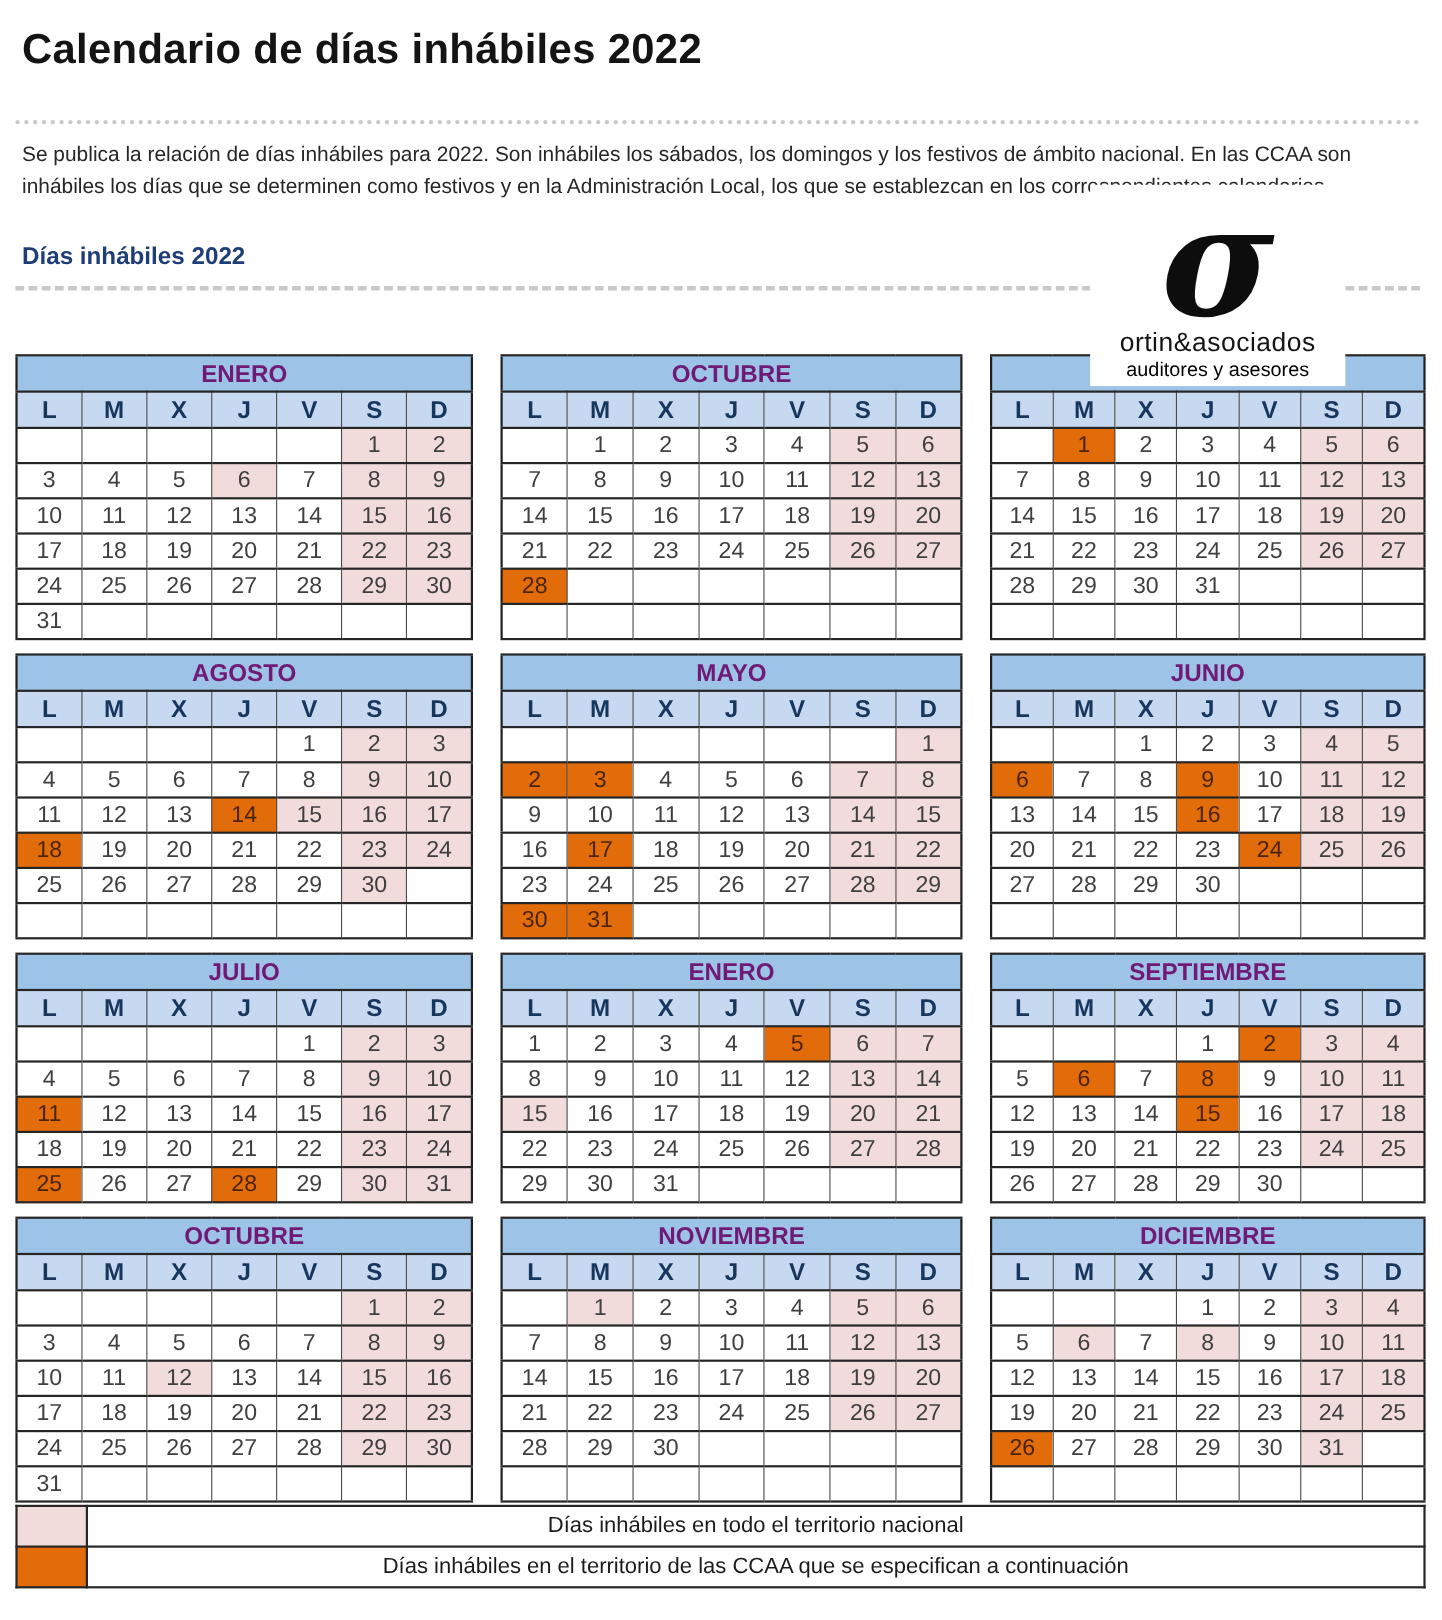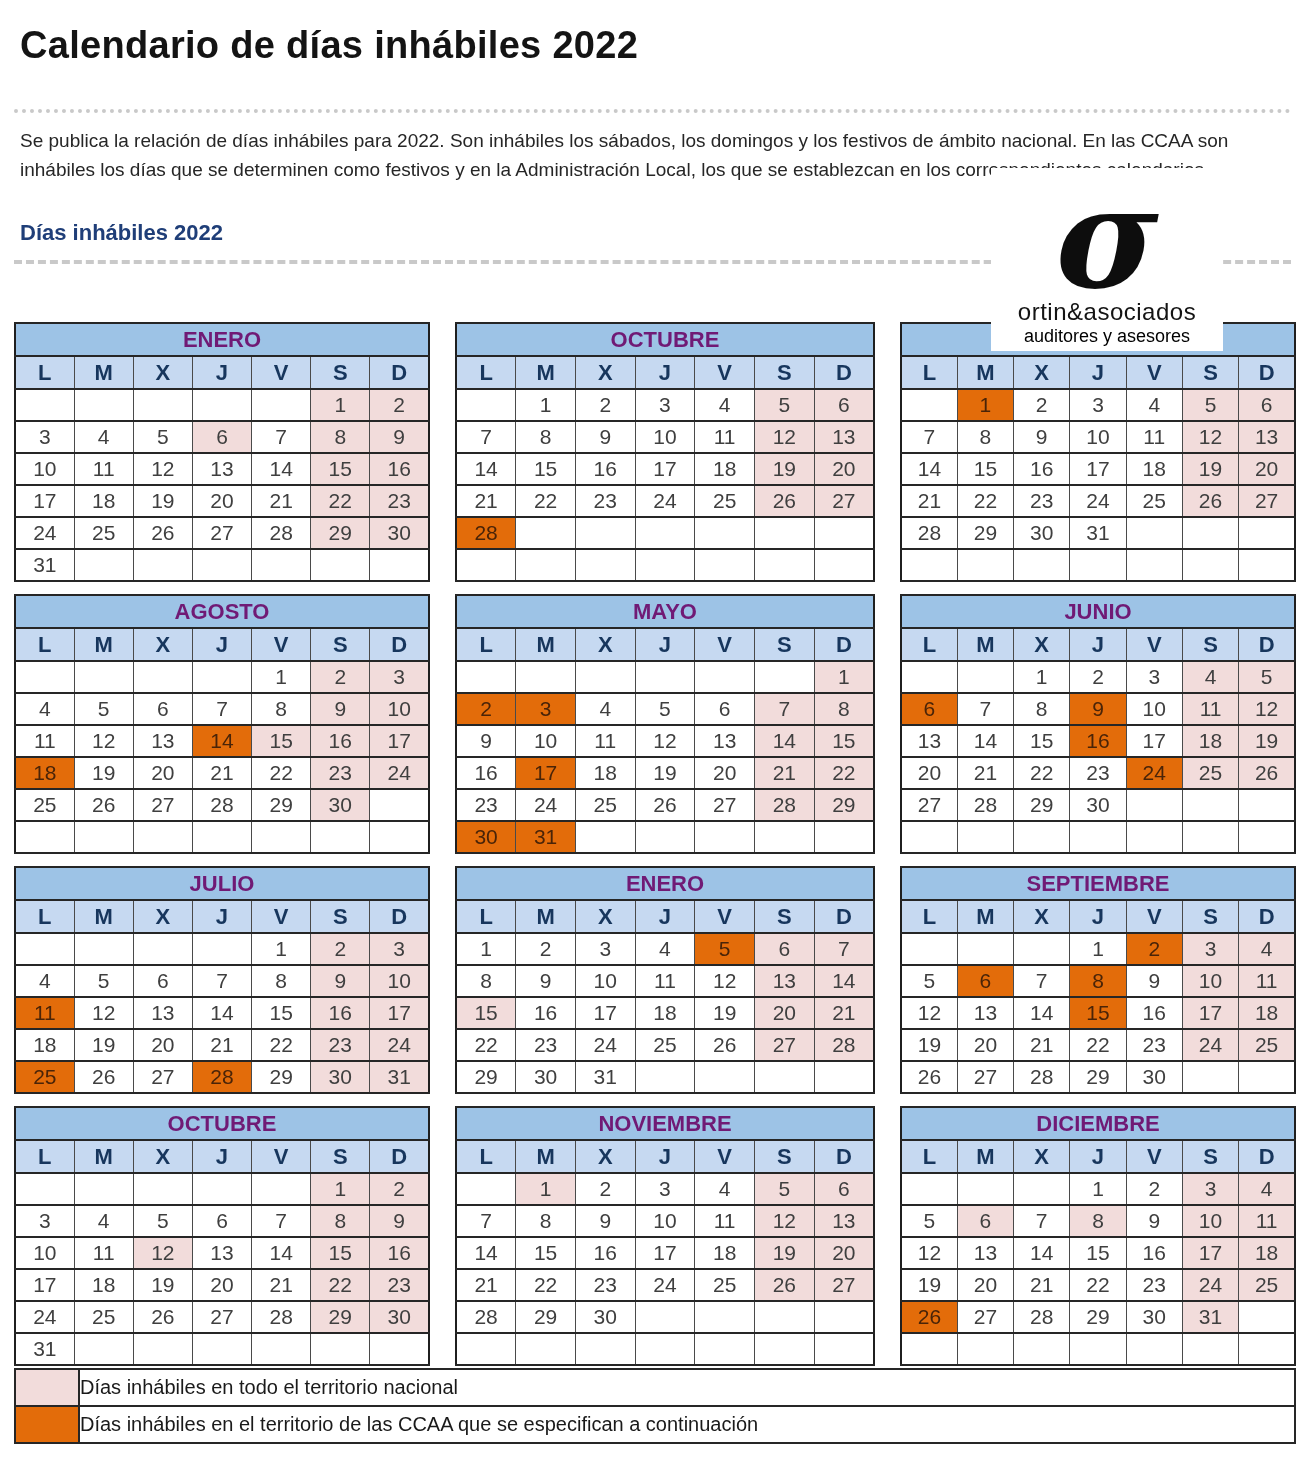--- a/index.html
+++ b/index.html
@@ -30,21 +30,21 @@
   th.dow{background:var(--dow,#C6D9F1);color:#17365D;font-size:22px;font-weight:bold;height:31px;}
   td.day{font-size:21px;color:#3F3F3F;height:30px;background:#ffffff;}
   td.day.p{background:var(--pink,#F2DCDB);}
   td.day.o{background:var(--orange,#E36C0A);color:#4a2408;}
 
   table.legend{margin-top:2px;border-collapse:collapse;width:1282px;border:2px solid #262626;}
   table.legend td{border:2px solid #262626;height:35px;padding:0;}
   td.swatch{width:62px;}
   td.swatch.national{background:var(--pink,#F2DCDB);}
   td.swatch.ccaa{background:var(--orange,#E36C0A);}
-  td.legend-label{font-size:20px;color:#1a1a1a;padding-left:26px;text-align:left;}
+  td.legend-label{font-size:20px;color:#1a1a1a;padding-left:26px;text-align:center;}
 </style>
 </head>
 <body>
 
 <div class="page">
   <h1>Calendario de días inhábiles 2022</h1>
   <div class="dotted-rule"></div>
   <p class="intro">Se publica la relación de días inhábiles para 2022. Son inhábiles los sábados, los domingos y  los festivos de ámbito nacional. En las CCAA son inhábiles los días que se determinen como festivos y en la Administración Local, los que se establezcan en los correspondientes calendarios.</p>
   <h2>Días inhábiles 2022</h2>
   <div class="dashed-rule"></div>

